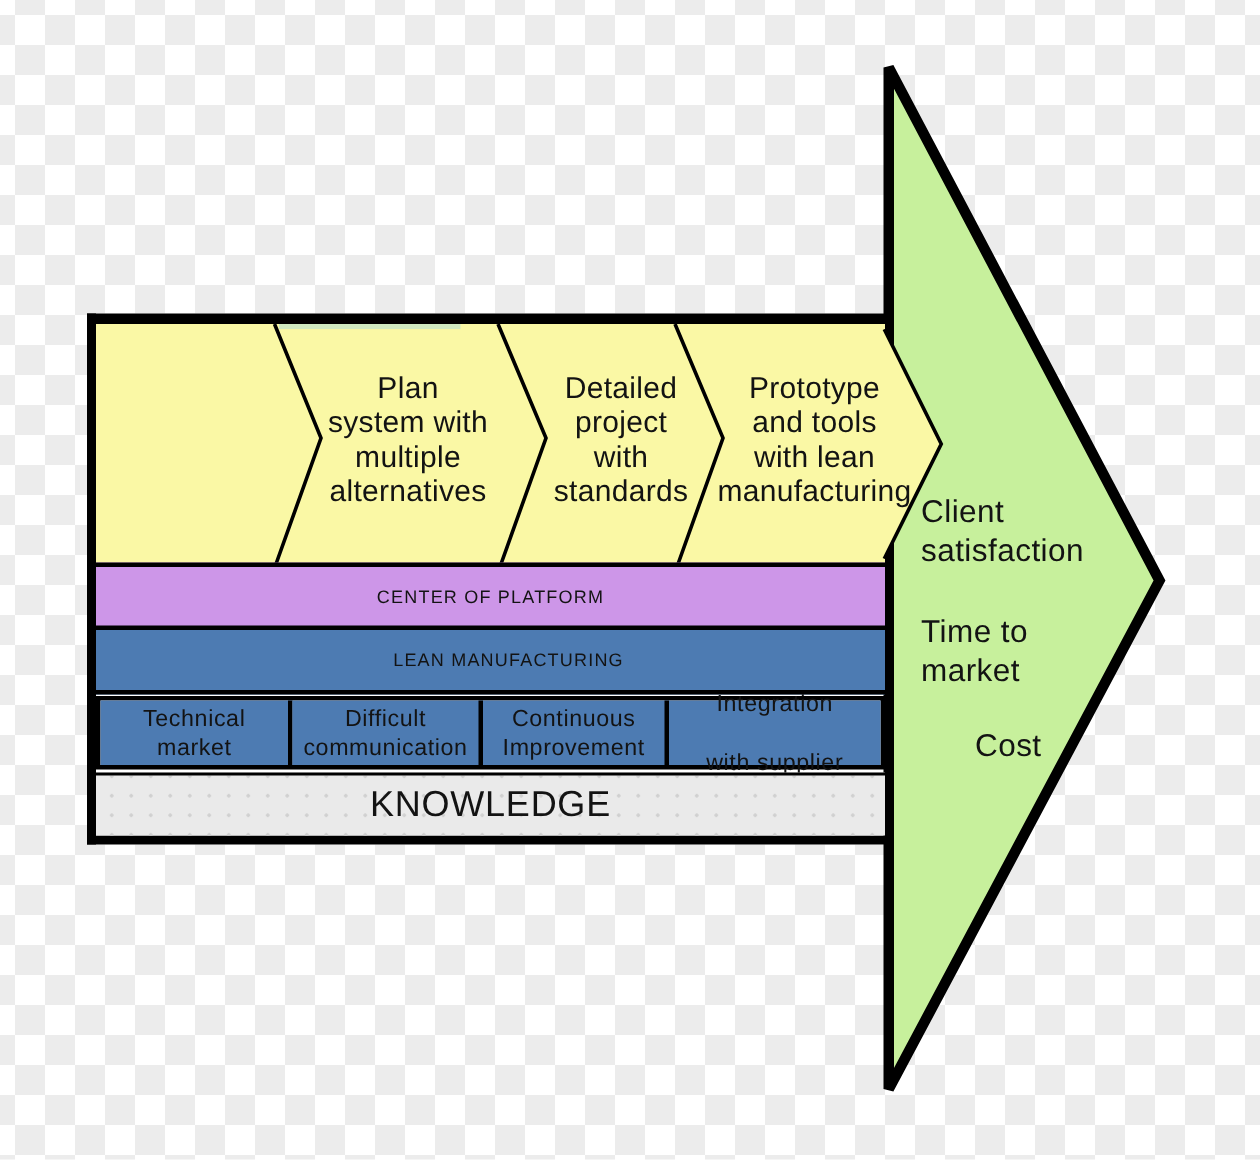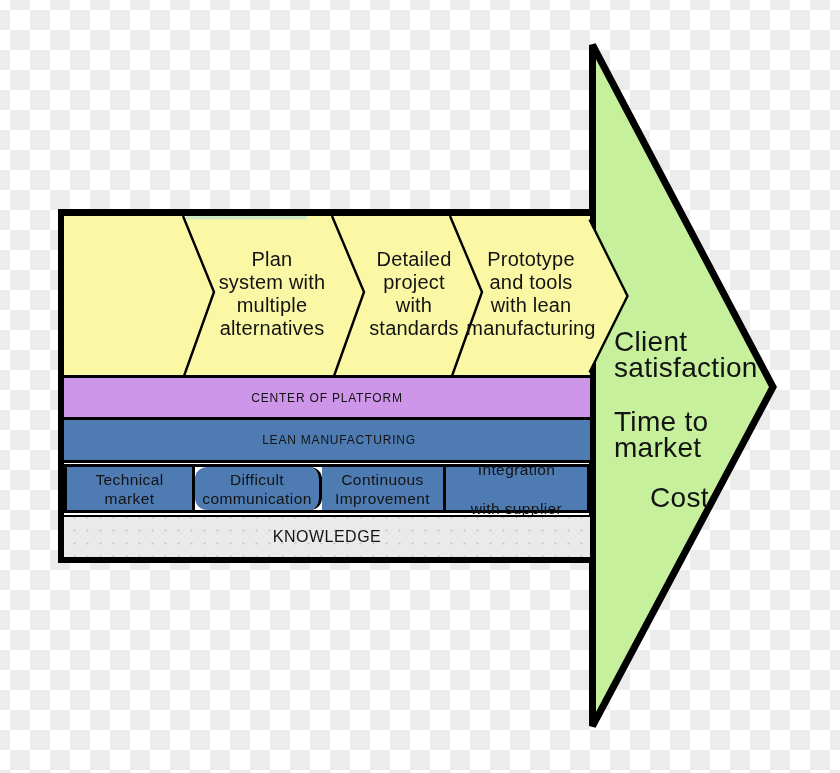--- a/index.html
+++ b/index.html
@@ -19,37 +19,37 @@
   }
   svg.shapes{left:0;top:0;z-index:2;}
   
   .bar{left:64px;width:526px;box-sizing:border-box;z-index:3;display:flex;align-items:center;justify-content:center;text-align:center;}
   .bar-platform{top:375px;height:45px;background:var(--platform-purple,#cd96e8);border-top:3px solid #000;border-bottom:3px solid #000;}
   .bar-lean{top:420px;height:43px;background:var(--lean-blue,#4d7bb2);border-bottom:3px solid #000;padding-left:24px;}
   .bar-heading{font-size:12px;letter-spacing:.8px;}
   .cells{top:464px;height:49px;left:64px;width:526px;box-sizing:border-box;border:3px solid #000;display:flex;z-index:3;}
   .cell{box-sizing:border-box;background:var(--lean-blue,#4d7bb2);display:flex;flex-direction:column;align-items:center;justify-content:center;text-align:left;font-size:15.5px;line-height:19px;letter-spacing:.4px;}
   .cell.div{border-right:3px solid #000;}
-  .c1{width:128px;} .c2{width:127px;border-radius:12px;} .c3{width:124px;} .c4{flex:1;gap:20px;}
+  .c1{width:128px;} .c2{width:127px;} .c3{width:124px;} .c4{flex:1;gap:20px;}
   .bar-knowledge{
     top:515px;height:42px;border-top:2px solid #000;
     background-color:var(--knowledge-gray,#eaeaea);
     background-image:radial-gradient(#d0d0d0 1px, rgba(0,0,0,0) 1.3px);
     background-size:13px 13px;background-position:4px 7px;
-    font-size:16px;letter-spacing:.5px;text-align:center;
+    font-size:24px;letter-spacing:.5px;text-align:center;
   }
   
   .step{z-index:4;text-align:center;font-size:20px;line-height:23px;letter-spacing:.2px;}
   .step span{display:block;}
   .s1{left:64px;top:248px;width:133px;}
   .s2{left:197px;top:248px;width:150px;}
   .s3{left:350px;top:248px;width:128px;}
-  .s4{left:456px;top:248px;width:150px;}
+  .s4{left:468px;top:248px;width:150px;}
   
-  .outcome{left:614px;width:170px;z-index:4;font-size:28px;line-height:26px;letter-spacing:.3px;text-align:left;}
+  .outcome{left:614px;width:170px;z-index:4;font-size:21px;line-height:26px;letter-spacing:.3px;text-align:left;}
   .outcome span{display:block;}
   .o1{top:329px;} .o2{top:409px;} .o3{top:485px;margin-left:36px;}
 </style>
 </head>
 <body>
 
 <div class="stage">
 
   <div class="abs panel"></div>
 

